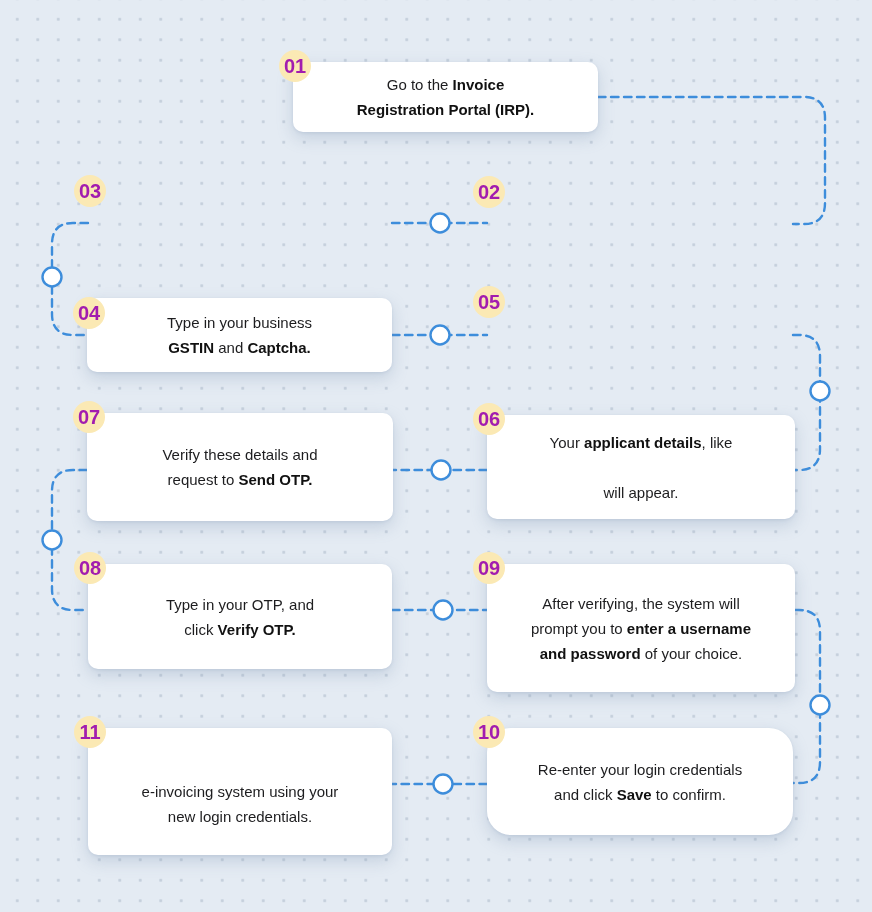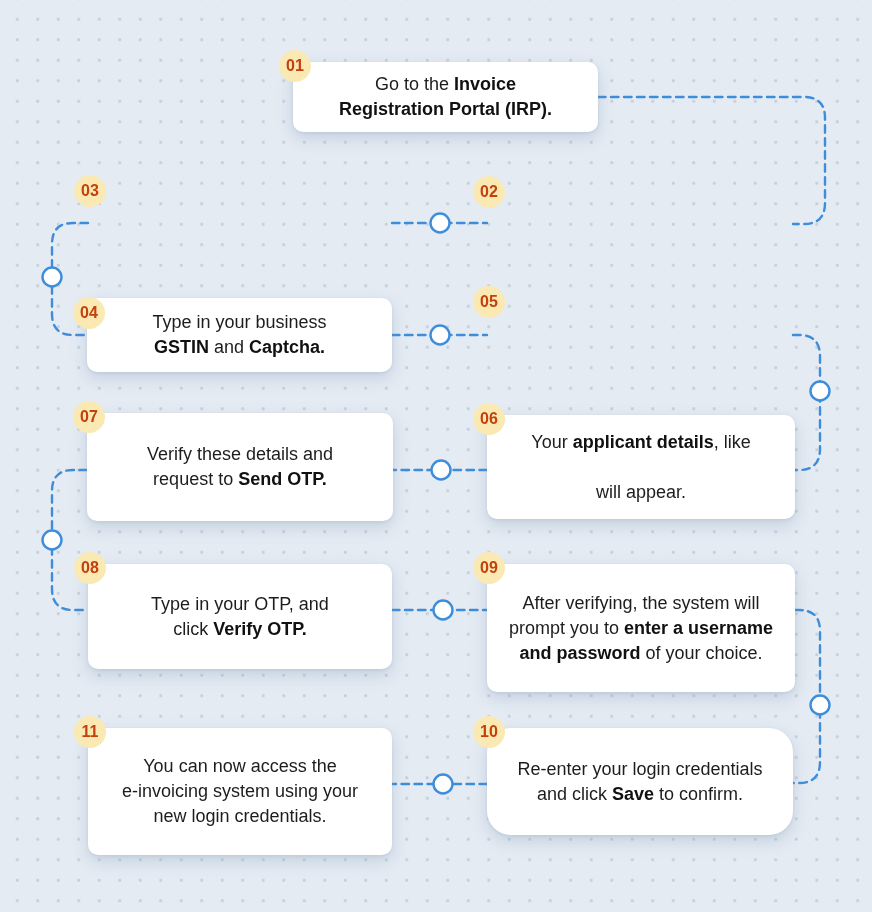--- a/index.html
+++ b/index.html
@@ -14,26 +14,26 @@
   .connectors { position:absolute; left:0; top:0; z-index:1; }
   .connectors path {
     fill:none; stroke:#3d8ddb; stroke-width:2.4;
     stroke-dasharray:7.5 5.5; stroke-linecap:round;
   }
   .connectors circle { fill:#ffffff; stroke:#3d8ddb; stroke-width:2.4; }
   .card {
     position:absolute; z-index:2; background:#ffffff; border-radius:10px;
     box-shadow: 0 6px 16px rgba(124,146,175,0.30), 0 1px 3px rgba(124,146,175,0.18);
     display:flex; align-items:center; justify-content:center;
-    text-align:center; color:#1d1d1f; font-size:18px; line-height:25px;
+    text-align:center; color:#1d1d1f; font-size:15px; line-height:25px;
   }
   .card b { font-weight:700; color:#111; }
   .badge {
     position:absolute; z-index:3; width:32px; height:32px; border-radius:50%;
-    background:#fbe9b4; color:#c2410c; font-weight:700; font-size:16px;
+    background:#fbe9b4; color:#a21caf; font-weight:700; font-size:20px;
     display:flex; align-items:center; justify-content:center;
   }
   
   #c1  { left:293px; top:62px;  width:305px; height:70px;  }
   #c2  { left:487px; top:188px; width:306px; height:70px;  }
   #c3  { left:88px;  top:187px; width:304px; height:68px;  }
   #c4  { left:87px;  top:298px; width:305px; height:74px;  }
   #c5  { left:487px; top:298px; width:306px; height:73px;  }
   #c6  { left:487px; top:415px; width:308px; height:104px; }
   #c7  { left:87px;  top:413px; width:306px; height:108px;align-items:center; }
@@ -135,19 +135,19 @@
     </div>
 
   <div class="card" id="c10">
     <div><span>Re-enter your login credentials</span><br><span>and click </span><b>Save</b><span> to confirm.</span></div>
   </div>
   <div class="badge" id="b10">
       <span>10</span>
     </div>
 
   <div class="card" id="c11">
-    <div><span>You can now access the</span><br><span>e-invoicing system using your</span><br><span>new login credentials.</span></div>
+    <div><br><span>e-invoicing system using your</span><br><span>new login credentials.</span></div>
   </div>
   <div class="badge" id="b11">
       <span>11</span>
     </div>
 
 </div>
 
 </body></html>

